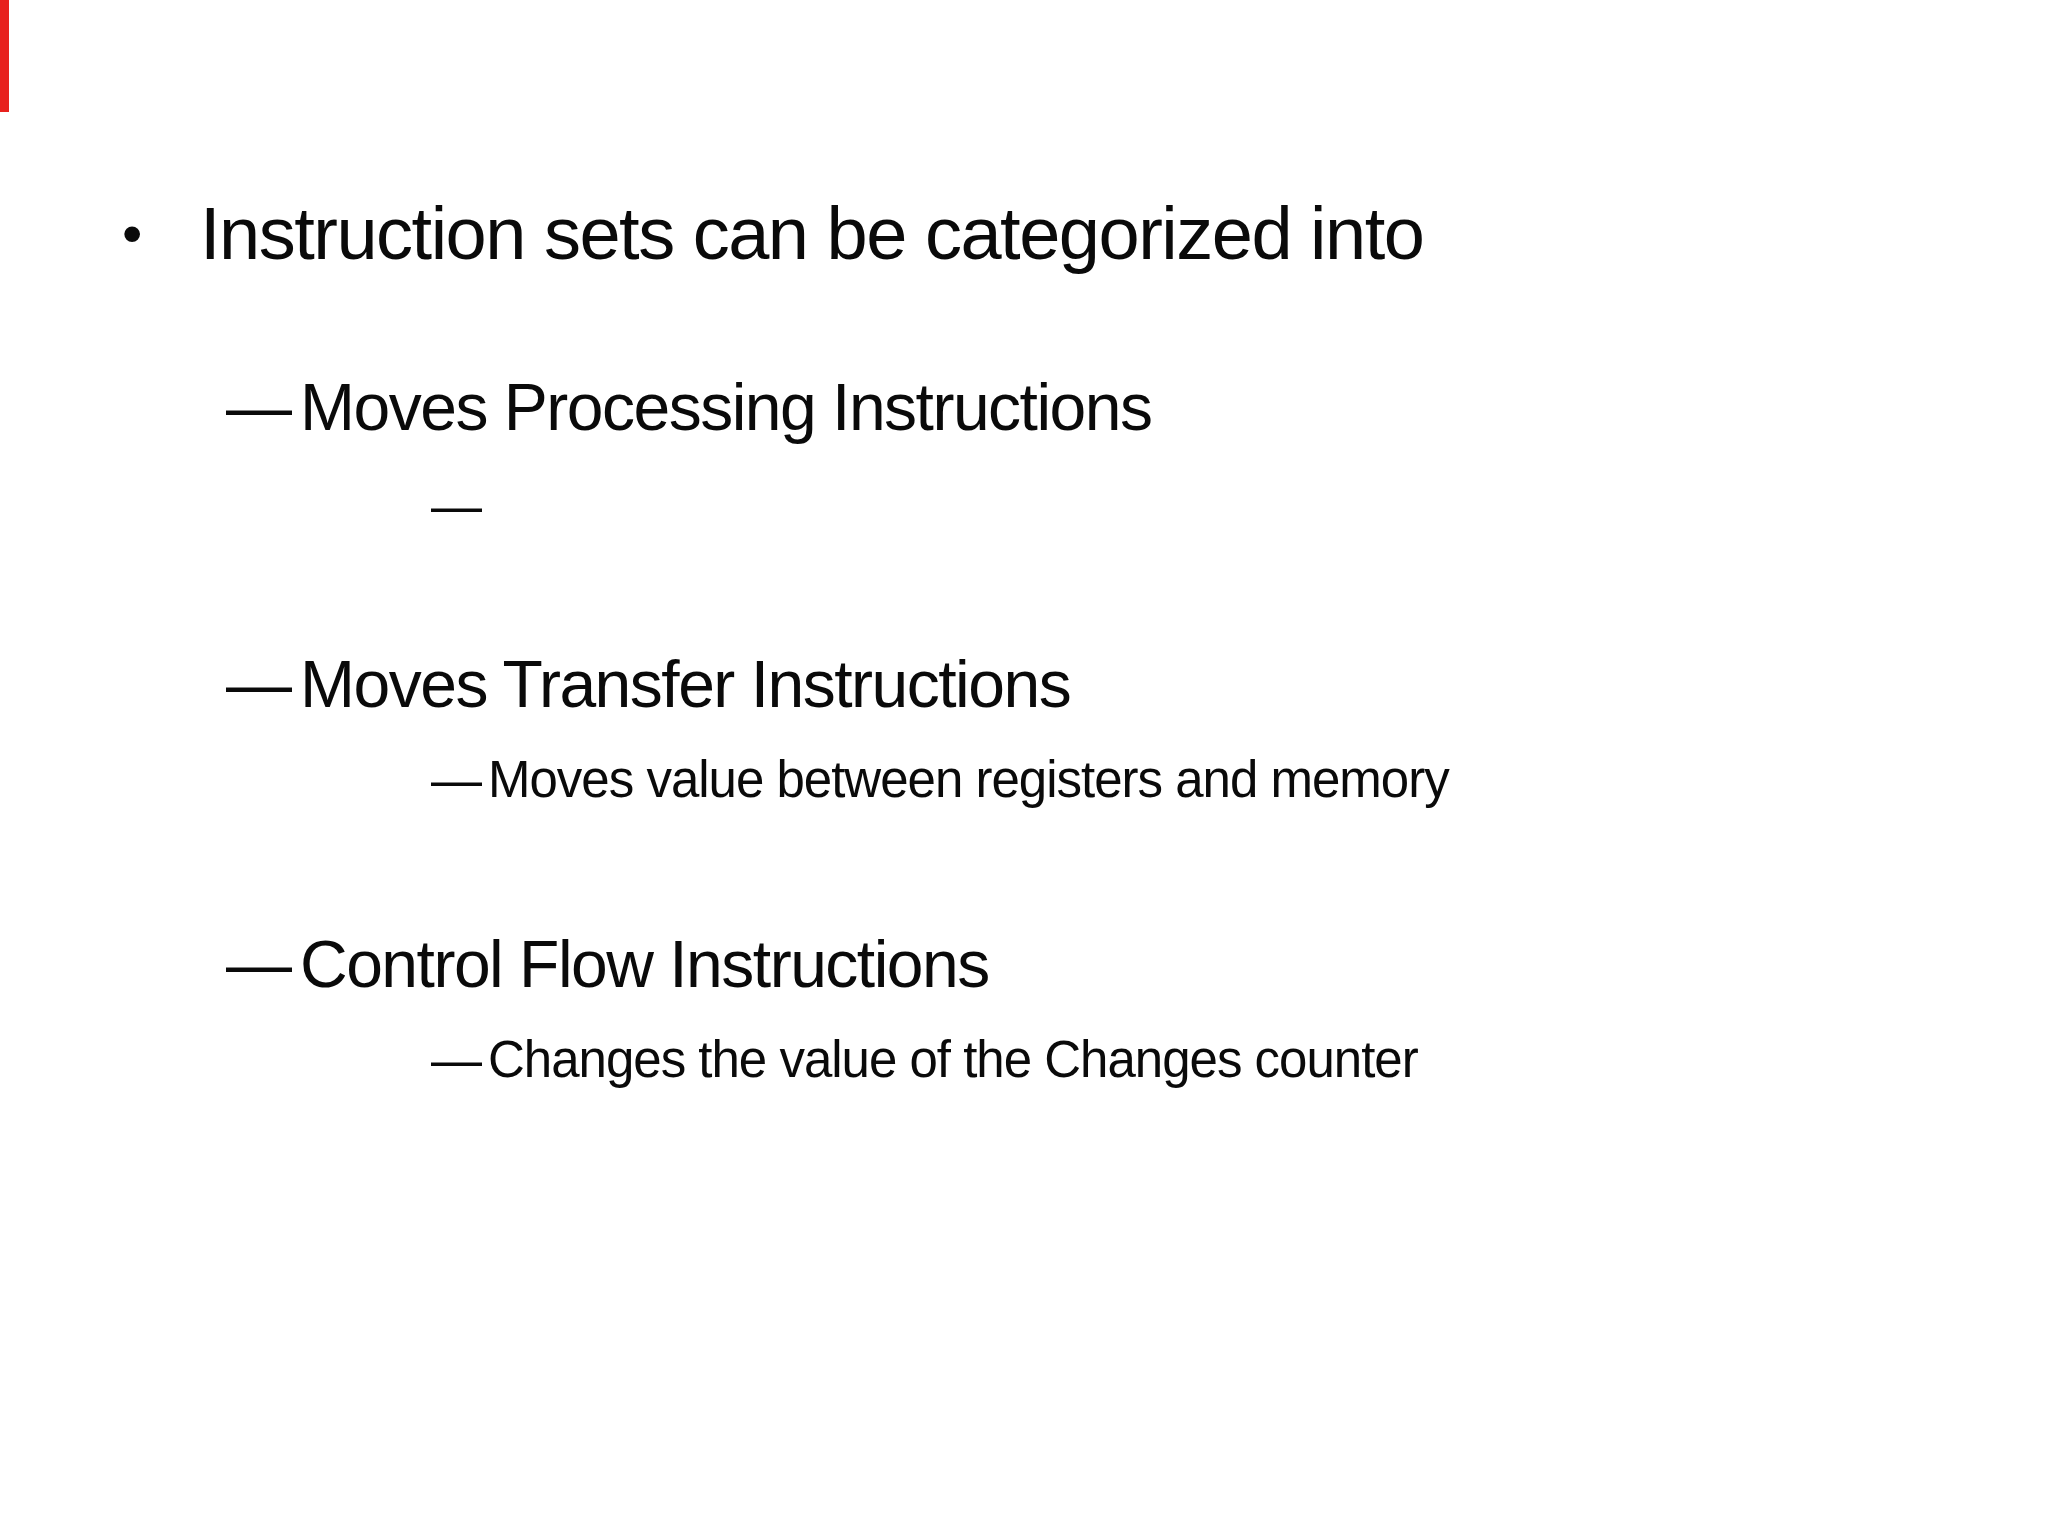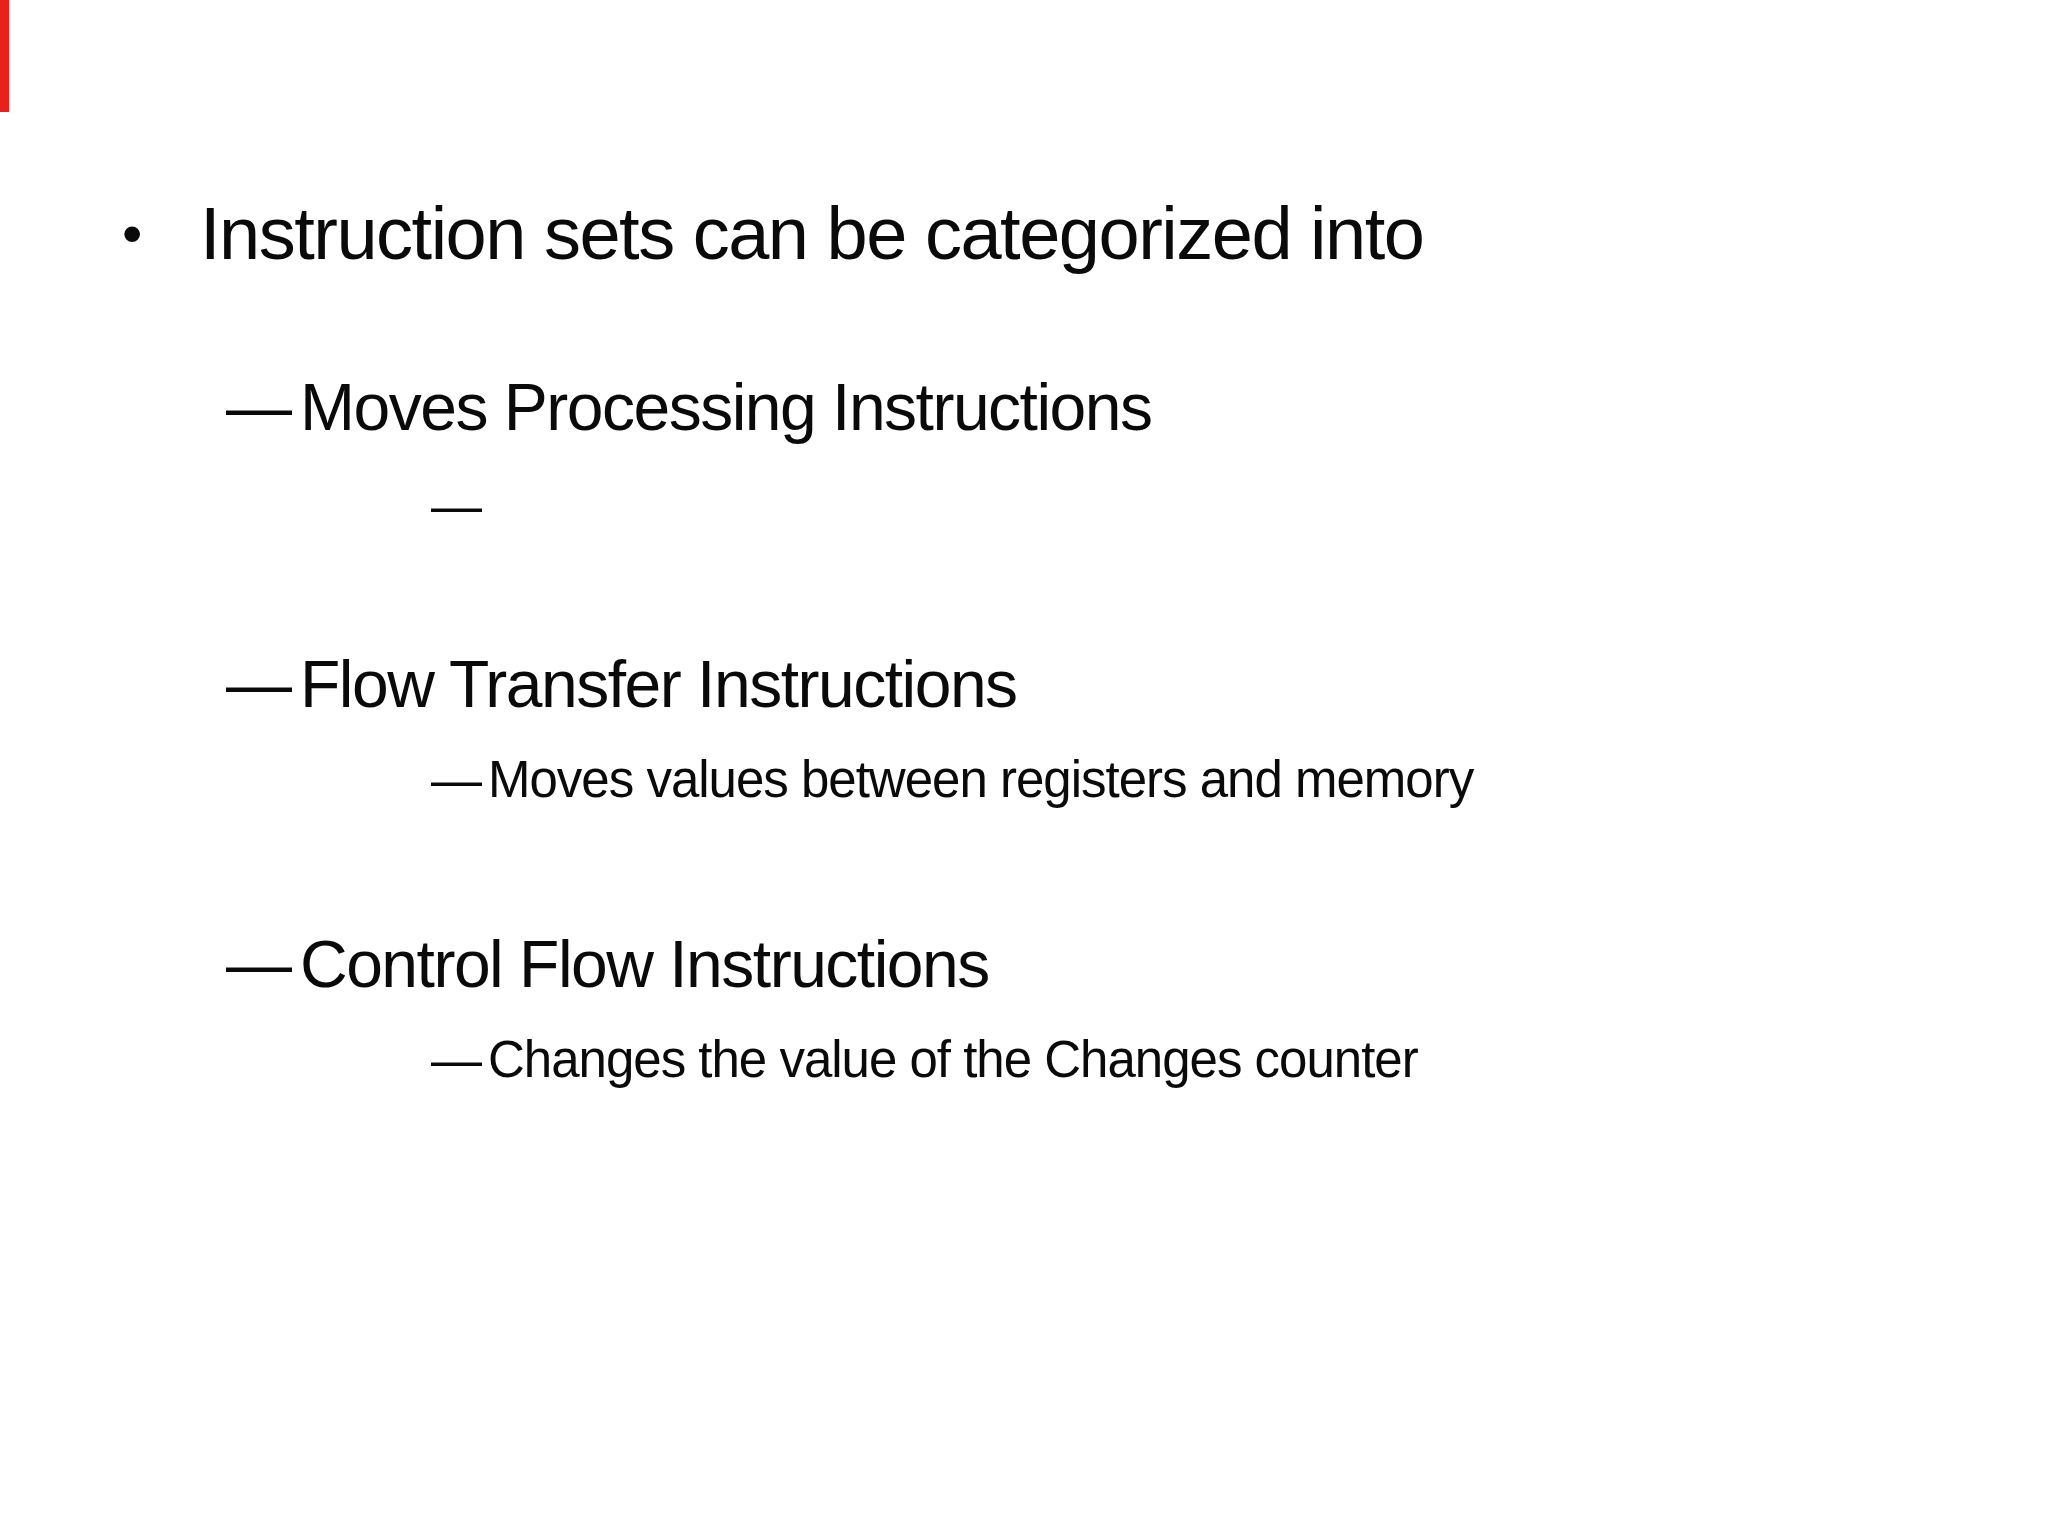--- a/index.html
+++ b/index.html
@@ -89,25 +89,25 @@
   <div class="line heading-line g1-heading">
     <span class="marker">—</span>
     <span>Moves Processing Instructions</span>
   </div>
   <div class="line detail-line g1-detail">
     <span class="marker">—</span>
   </div>
 
   <div class="line heading-line g2-heading">
     <span class="marker">—</span>
-    <span>Flow Transfer Instructions</span>
+    <span>Moves Transfer Instructions</span>
   </div>
   <div class="line detail-line g2-detail">
     <span class="marker">—</span>
-    <span>Moves values between registers and memory</span>
+    <span>Moves value between registers and memory</span>
   </div>
 
   <div class="line heading-line g3-heading">
     <span class="marker">—</span>
     <span>Control Flow Instructions</span>
   </div>
   <div class="line detail-line g3-detail">
     <span class="marker">—</span>
     <span>Changes the value of the Changes counter</span>
   </div>

